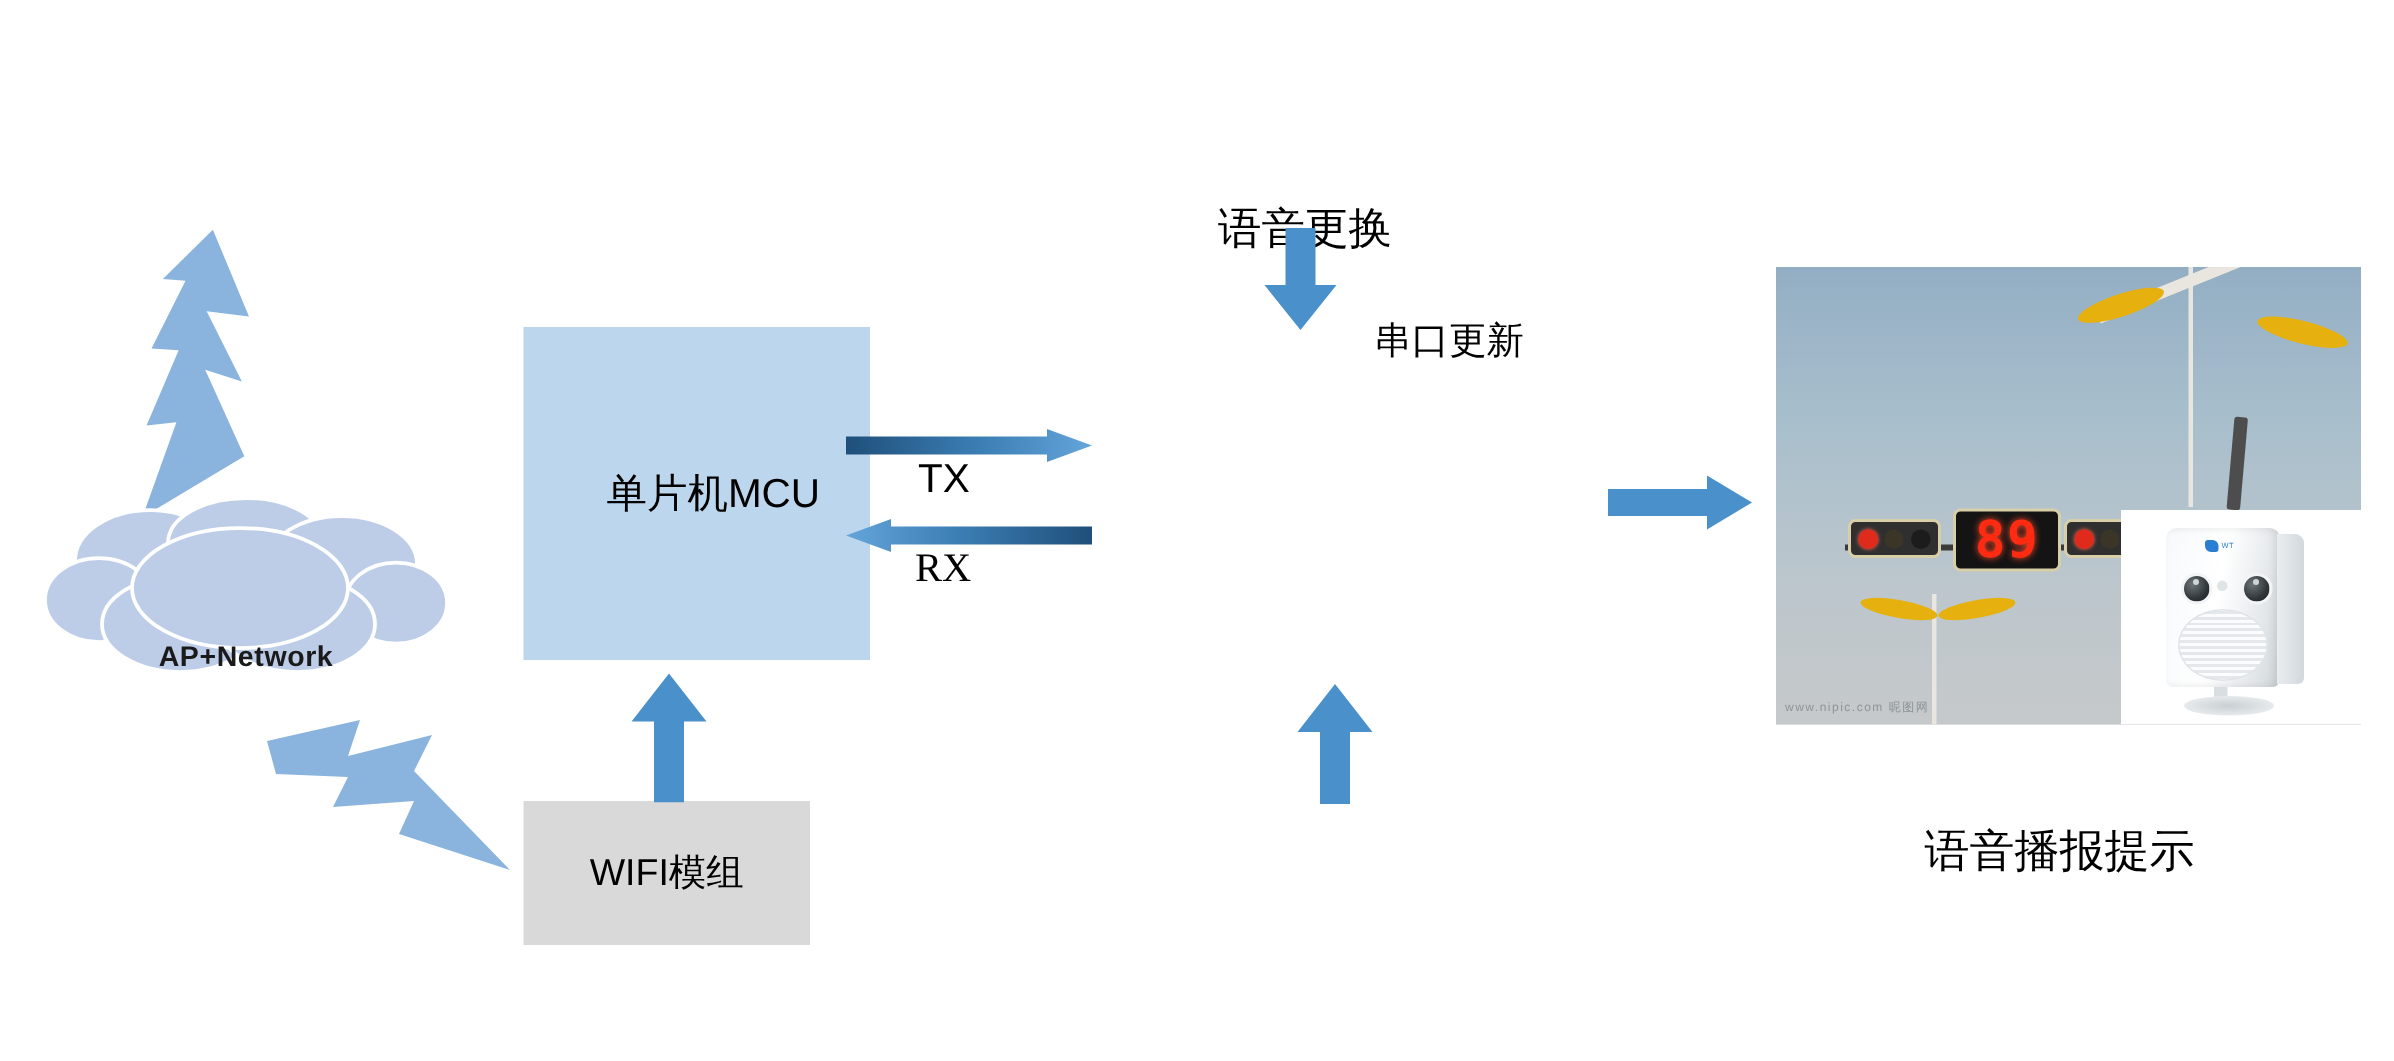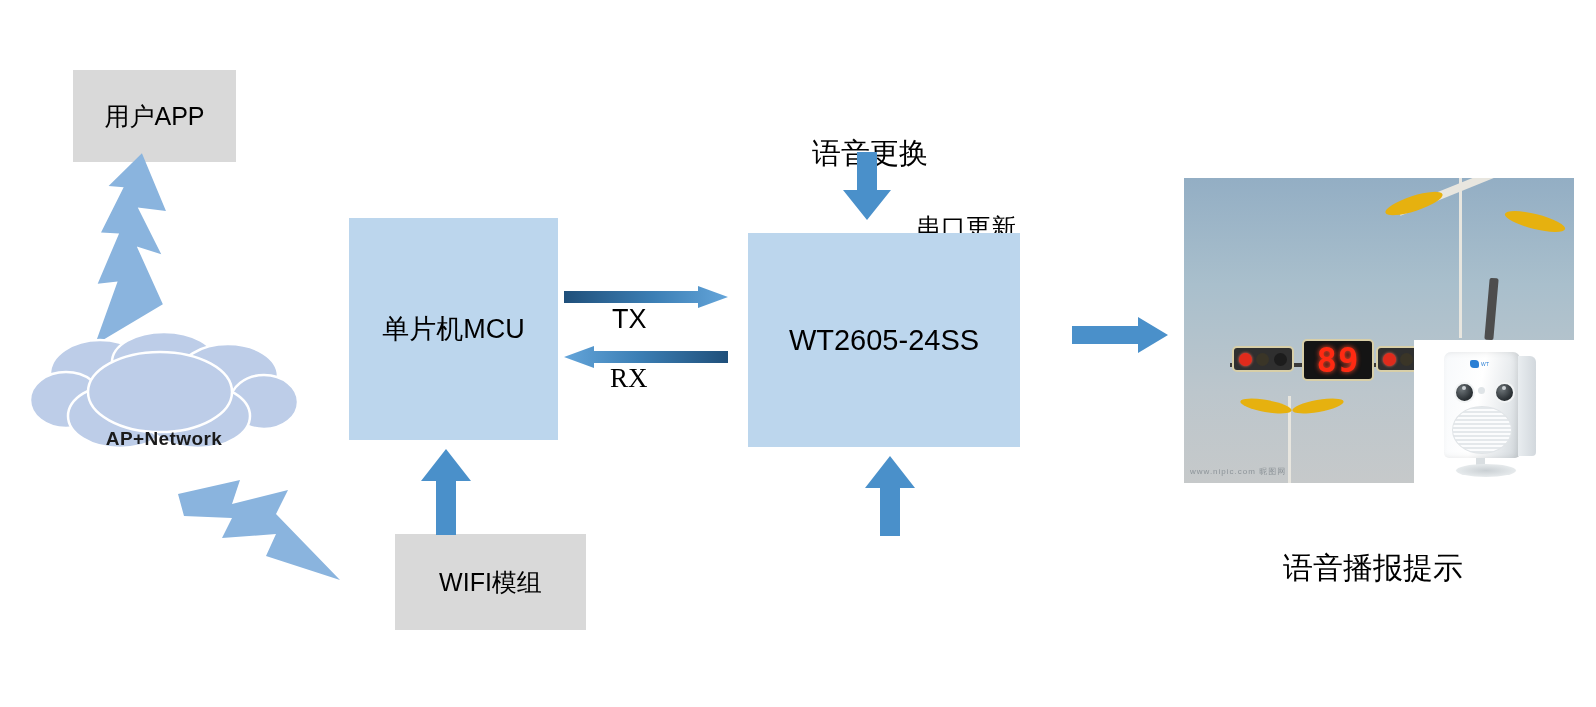--- a/index.html
+++ b/index.html
@@ -28,20 +28,21 @@
     text-align: center;
     line-height: 1.2;
   }
   .box-gray {
     background: #d9d9d9;
     color: #000000;
   }
   .box-blue {
     background: #bcd6ed;
     color: #000000;
+    padding-left: 22px;
   }
 
   
   .label {
     color: #000000;
     white-space: nowrap;
     line-height: 1.15;
     margin-top: 48px;
   }
 
@@ -194,23 +195,20 @@
   .speaker-stand {
     position: absolute;
     background: #d9dee1;
   }
 </style>
 </head>
 <body>
 
 <div id="canvas">
 
-  <div class="abs box box-gray" style="left:73px; top:70px; width:163px; height:92px; font-size:25px;">
-    <span>用户APP</span>
-  </div>
 
   <svg class="abs" style="left:80px; top:150px; width:135px; height:200px;" viewBox="0 0 135 200">
     <polygon points="67,3 88,62 60,57 81,105 57,96 80,155 10,192 36,130 16,131 40,82 22,80 47,36 32,34" fill="#8ab4de" transform="rotate(-3 67 100)"></polygon>
   </svg>
 
   <div class="cloud-wrap" style="left:28px; top:330px; width:272px; height:122px;">
     <svg viewBox="0 0 272 122" style="width:272px;height:122px;display:block;">
       <g fill="#bdcde8" stroke="#ffffff" stroke-width="2.5">
         <ellipse cx="72" cy="44" rx="50" ry="34"></ellipse>
         <ellipse cx="136" cy="32" rx="52" ry="30"></ellipse>
@@ -226,21 +224,21 @@
   </div>
 
   <svg class="abs" style="left:170px; top:468px; width:180px; height:120px;" viewBox="0 0 180 120">
     <polygon points="8,26 70,12 62,36 118,22 106,46 170,112 96,88 106,66 52,70 62,50 14,48" fill="#8ab4de"></polygon>
   </svg>
 
   <div class="abs box box-blue" style="left:349px; top:218px; width:209px; height:222px; font-size:27px;">
     <span>单片机MCU</span>
   </div>
 
-  <div class="abs box box-gray" style="left:349px; top:534px; width:191px; height:96px; font-size:25px;margin-left:46px;">
+  <div class="abs box box-gray" style="left:349px; top:534px; width:191px; height:96px; font-size:25px;">
     <span>WIFI模组</span>
   </div>
 
   <svg class="abs" style="left:418px; top:447px; width:56px; height:88px;" viewBox="0 0 56 88">
     <polygon points="28,2 53,34 38,34 38,88 18,88 18,34 3,34" fill="#4a90ca"></polygon>
   </svg>
 
   <div class="abs label" style="left:612px; top:256px; font-size:27px;">TX</div>
   <svg class="abs" style="left:564px; top:286px; width:164px; height:22px;" viewBox="0 0 164 22">
     <defs>
@@ -266,23 +264,20 @@
   </svg>
 
   <div class="abs label" style="left:812px; top:89px; font-size:29px;">语音更换</div>
 
   <svg class="abs" style="left:840px; top:152px; width:54px; height:68px;" viewBox="0 0 54 68">
     <polygon points="17,0 37,0 37,38 51,38 27,68 3,38 17,38" fill="#4a90ca"></polygon>
   </svg>
 
   <div class="abs label" style="left:916px; top:165px; font-size:25px;text-align:center;">串口更新</div>
 
-  <div class="abs box box-blue" style="left:748px; top:233px; width:272px; height:214px; font-size:29px;">
-    <span>WT2605-24SS</span>
-  </div>
 
   <svg class="abs" style="left:862px; top:454px; width:56px; height:82px;" viewBox="0 0 56 82">
     <polygon points="28,2 53,34 38,34 38,82 18,82 18,34 3,34" fill="#4a90ca"></polygon>
   </svg>
 
 
   <svg class="abs" style="left:1072px; top:316px; width:96px; height:38px;" viewBox="0 0 96 38">
     <polygon points="0,10 66,10 66,1 96,19 66,37 66,28 0,28" fill="#4a90ca"></polygon>
   </svg>
 

